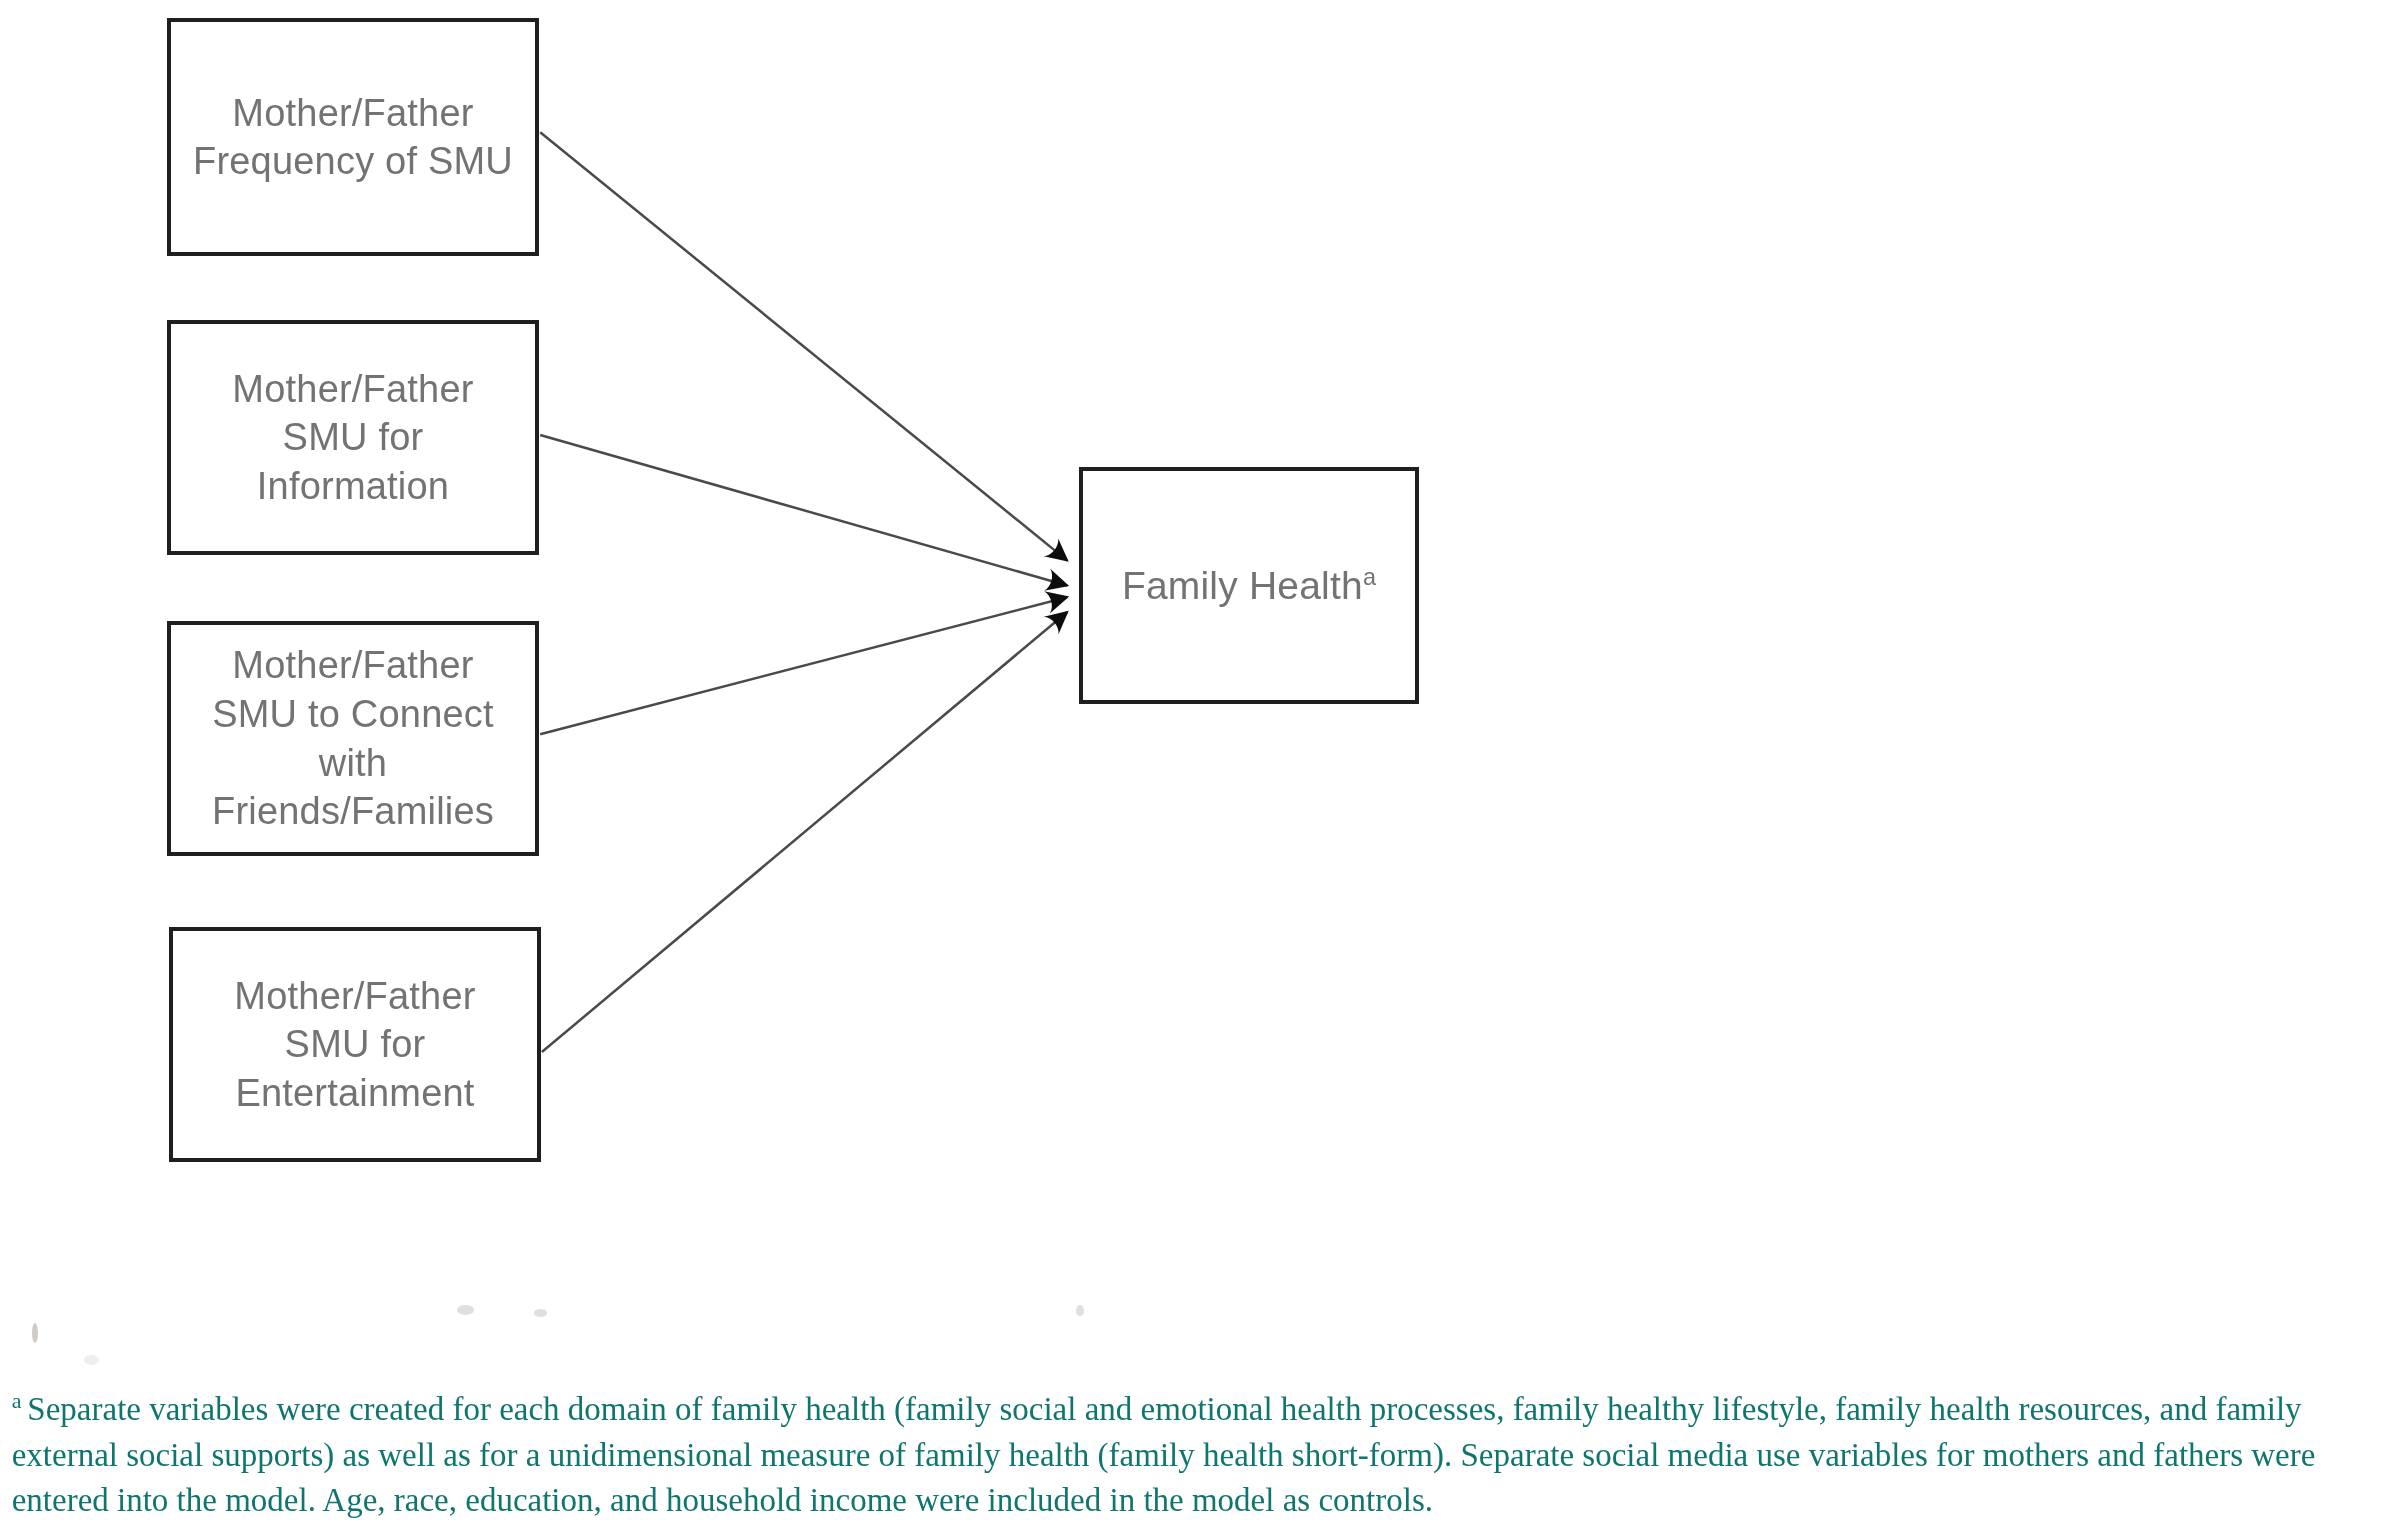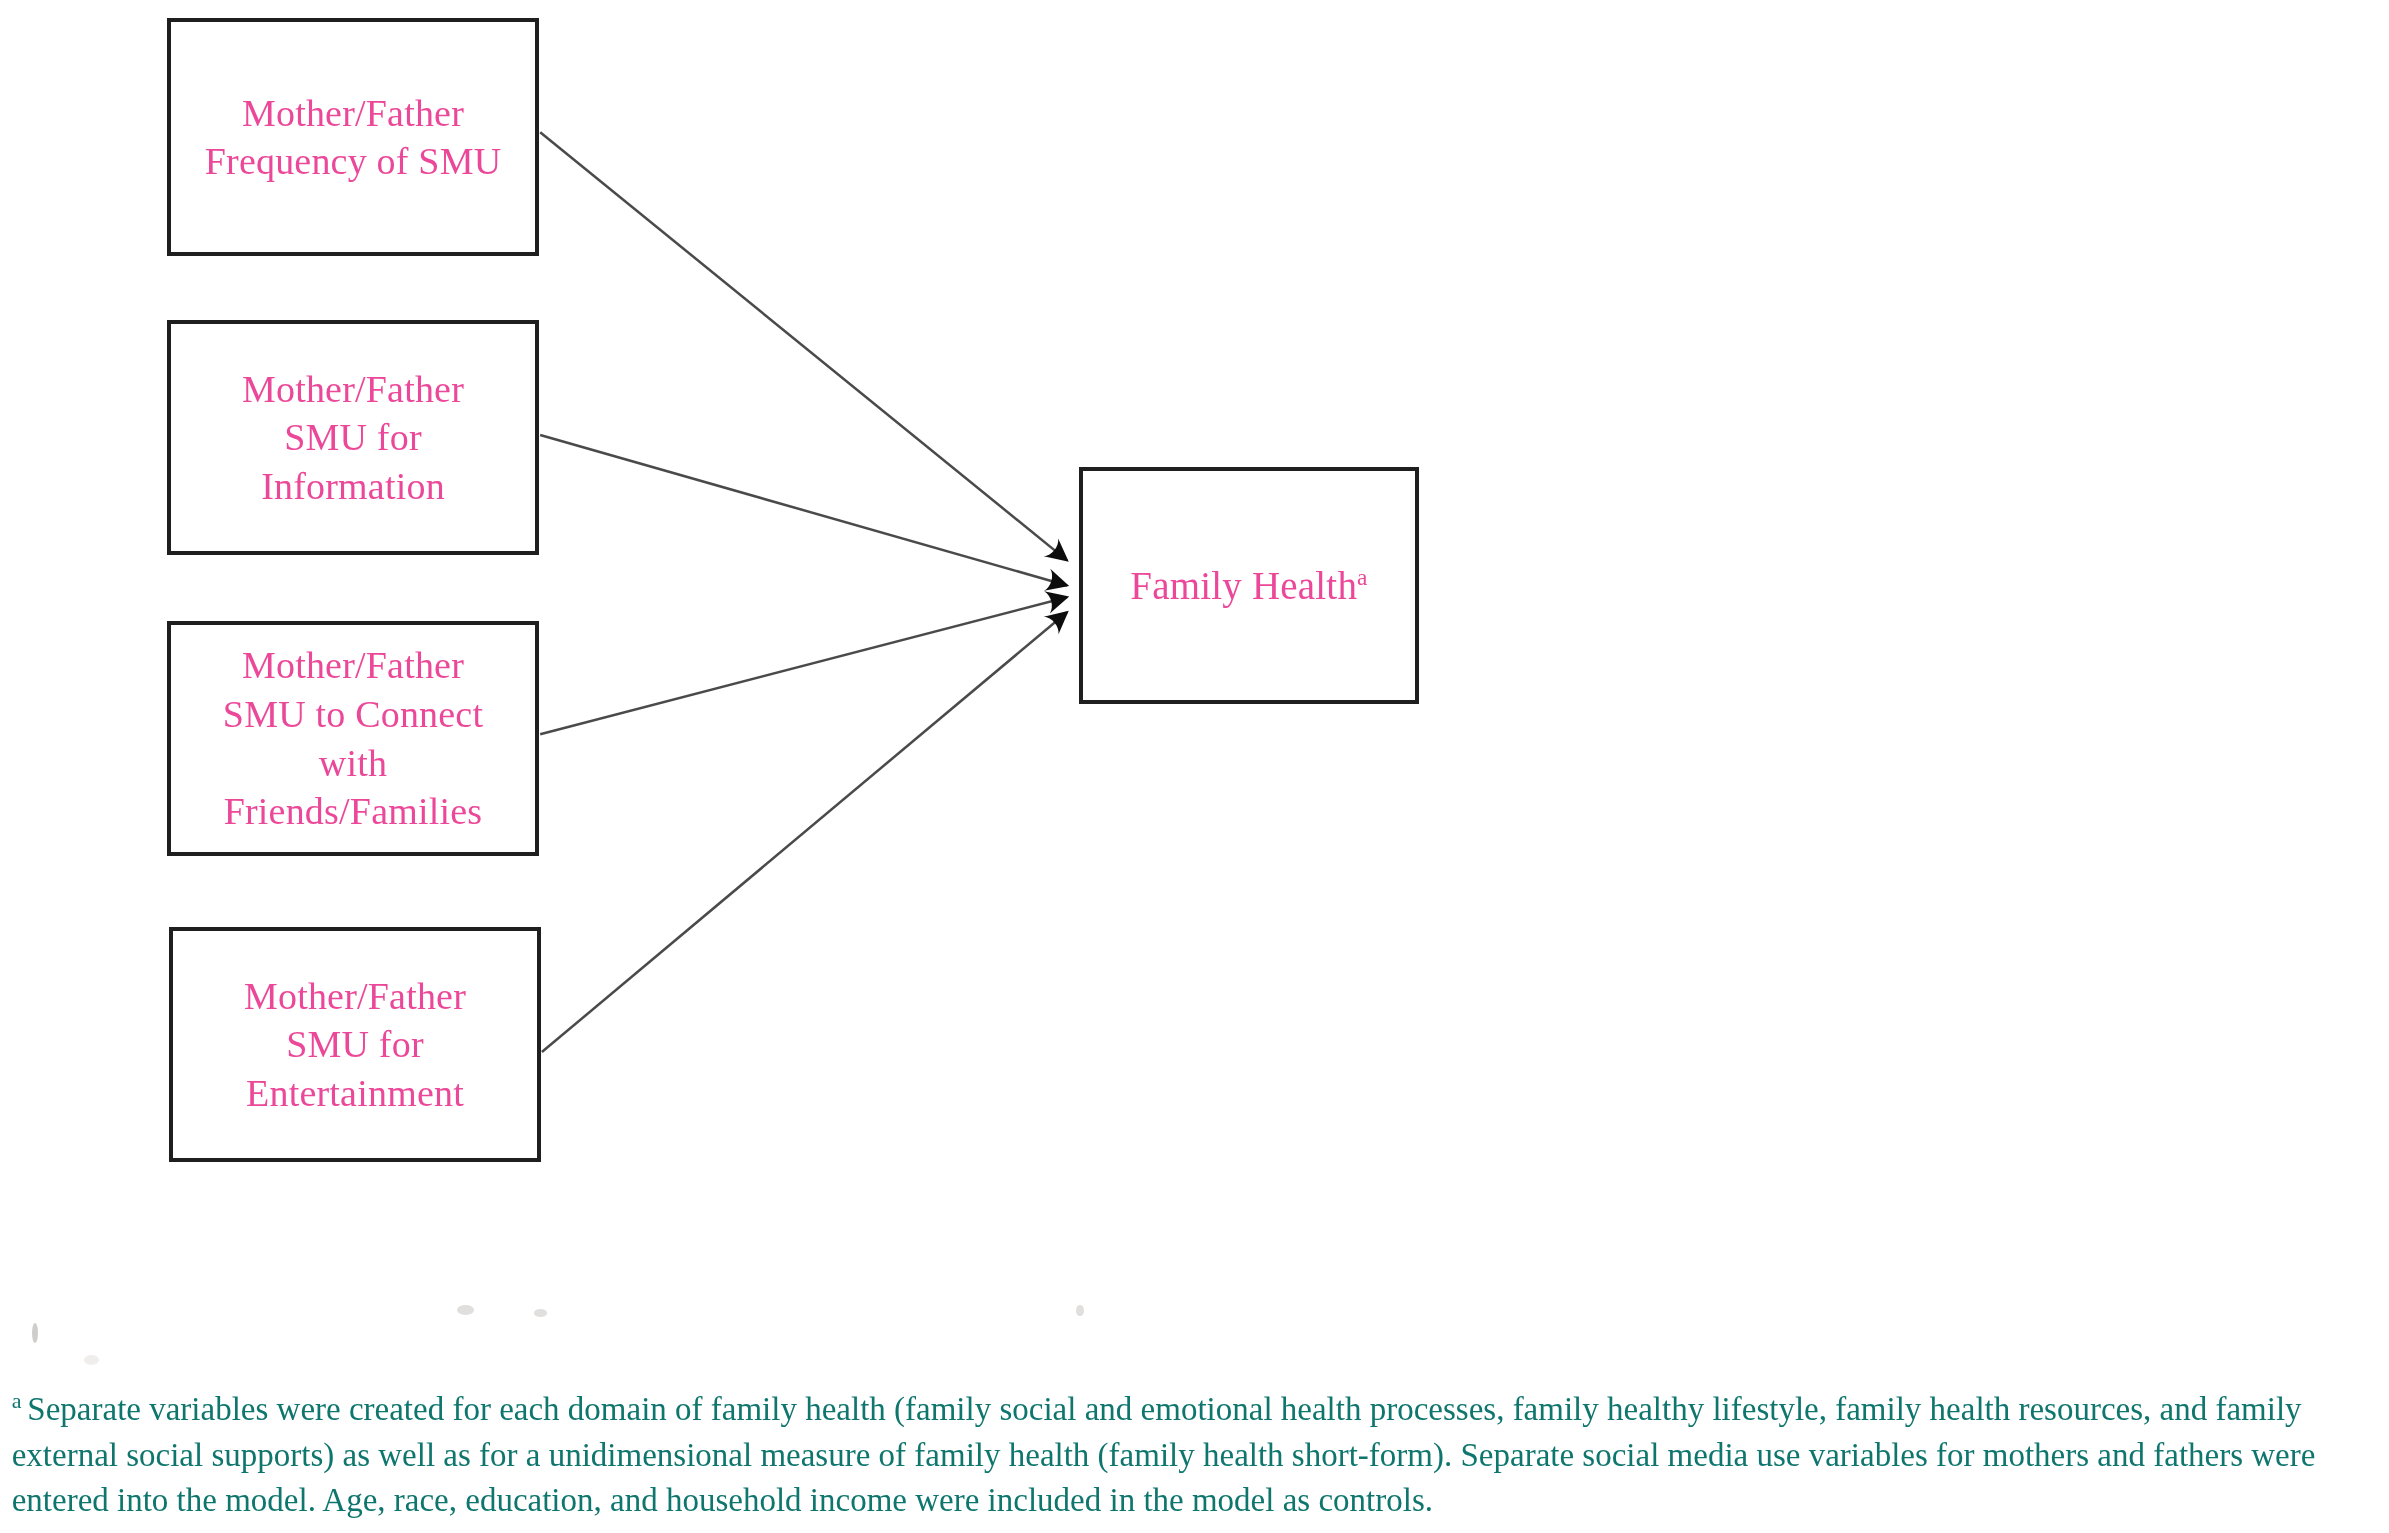--- a/index.html
+++ b/index.html
@@ -18,23 +18,22 @@
     background: #ffffff;
     display: flex;
     align-items: center;
     justify-content: center;
     text-align: center;
   }
   .box .label {
     white-space: pre-line;
     font-size: 38px;
     line-height: 1.28;
-    color: #ec4899;
+    color: #737373;
     letter-spacing: 0.2px;
-    font-family: Liberation Serif, serif;
   }
   .box-predictor-1 { left: 167px; top: 18.4px;   width: 372px; height: 238px; }
   .box-predictor-2 { left: 167px; top: 320px;  width: 372px; height: 235px; }
   .box-predictor-3 { left: 167px; top: 621px;  width: 372px; height: 235px; }
   .box-predictor-4 { left: 169px; top: 927px; width: 372px; height: 235px; }
   .box-outcome     { left: 1079px; top: 467px; width: 340px; height: 237px; }
   .box-outcome .label { font-size: 39px; text-align: right; }
   .box-outcome sup { font-size: 23.4px; vertical-align: super; line-height: 0; }
   svg.arrows {
     position: absolute;

